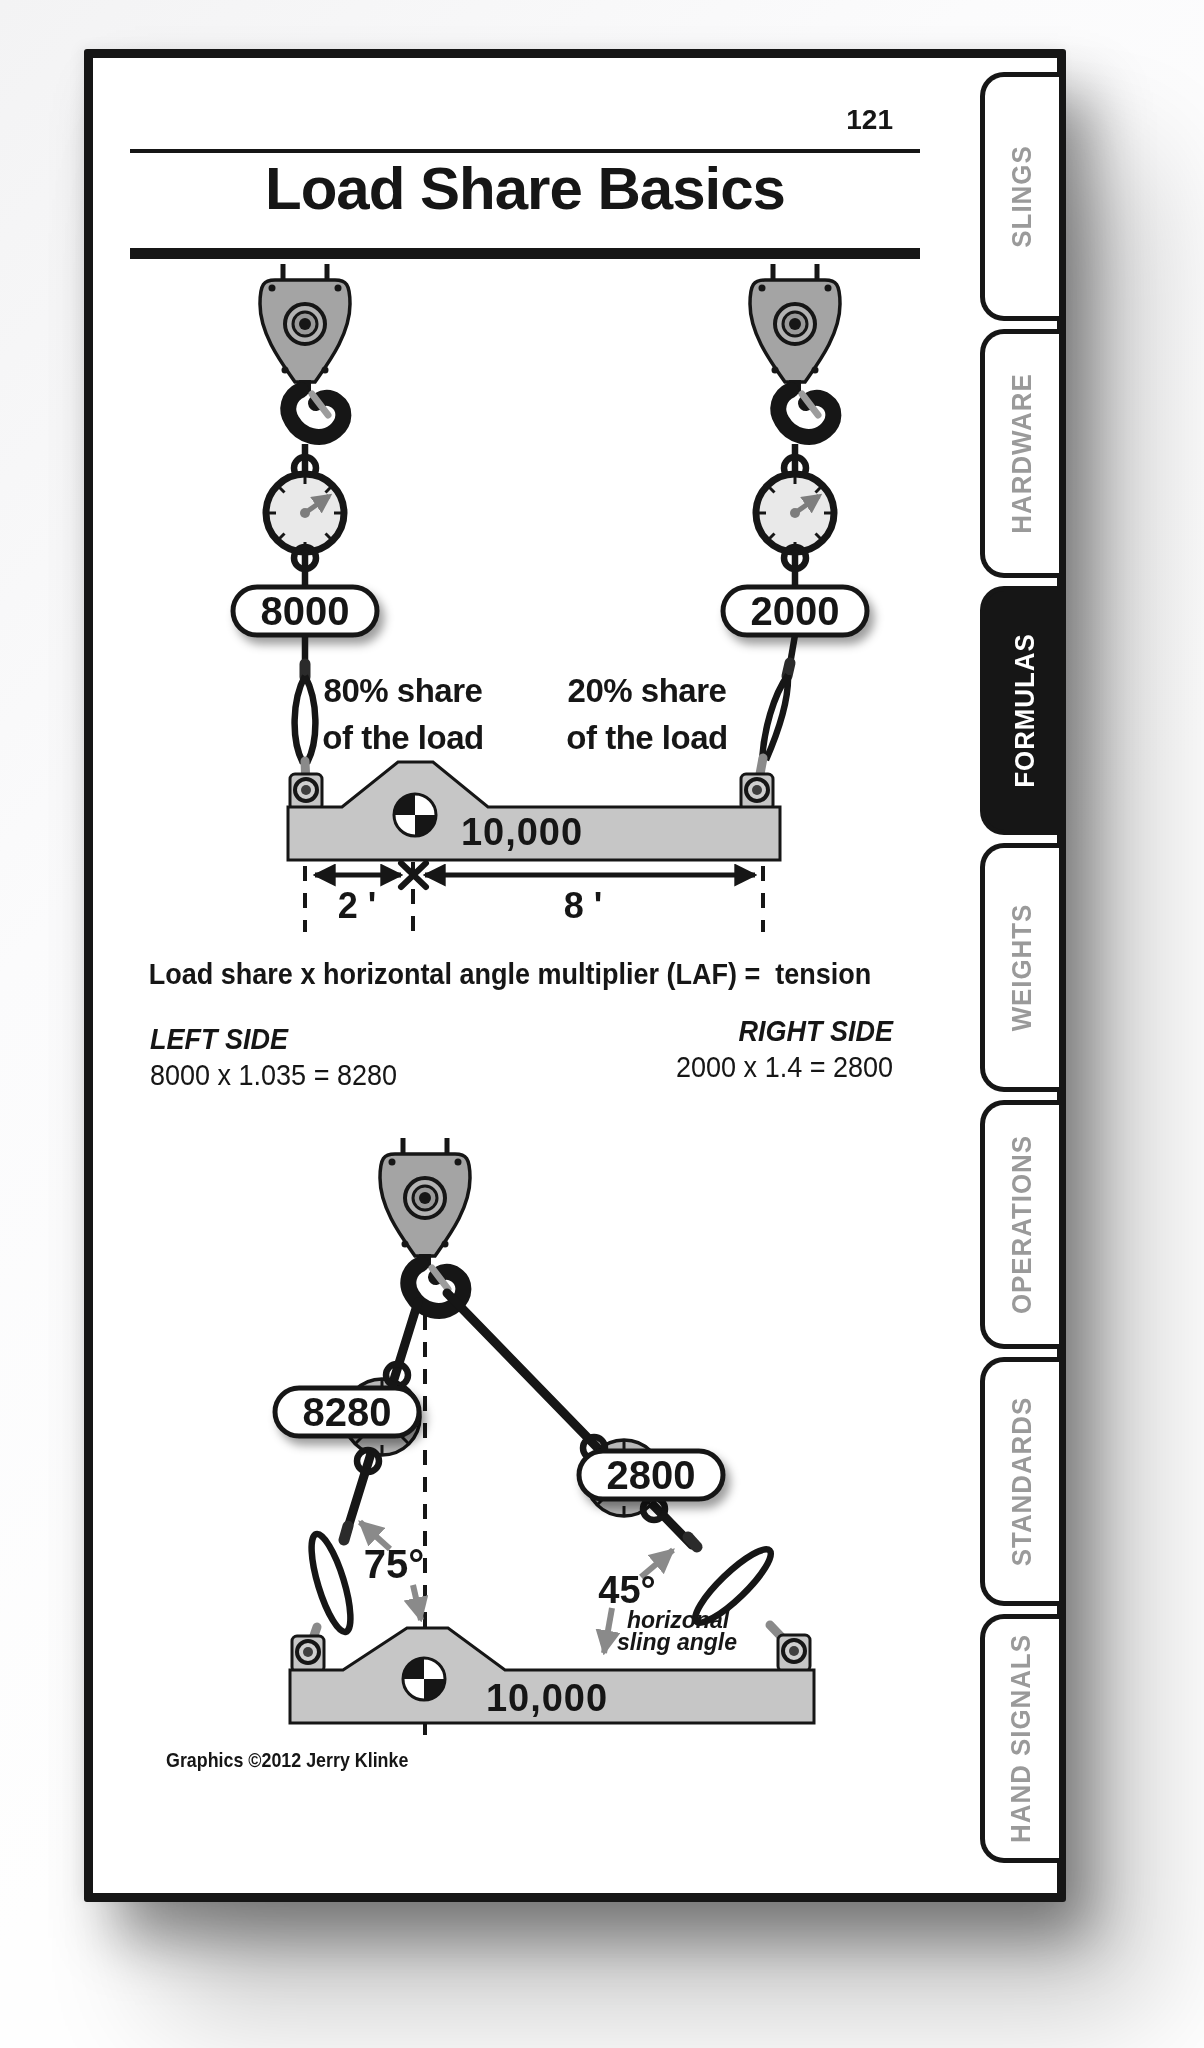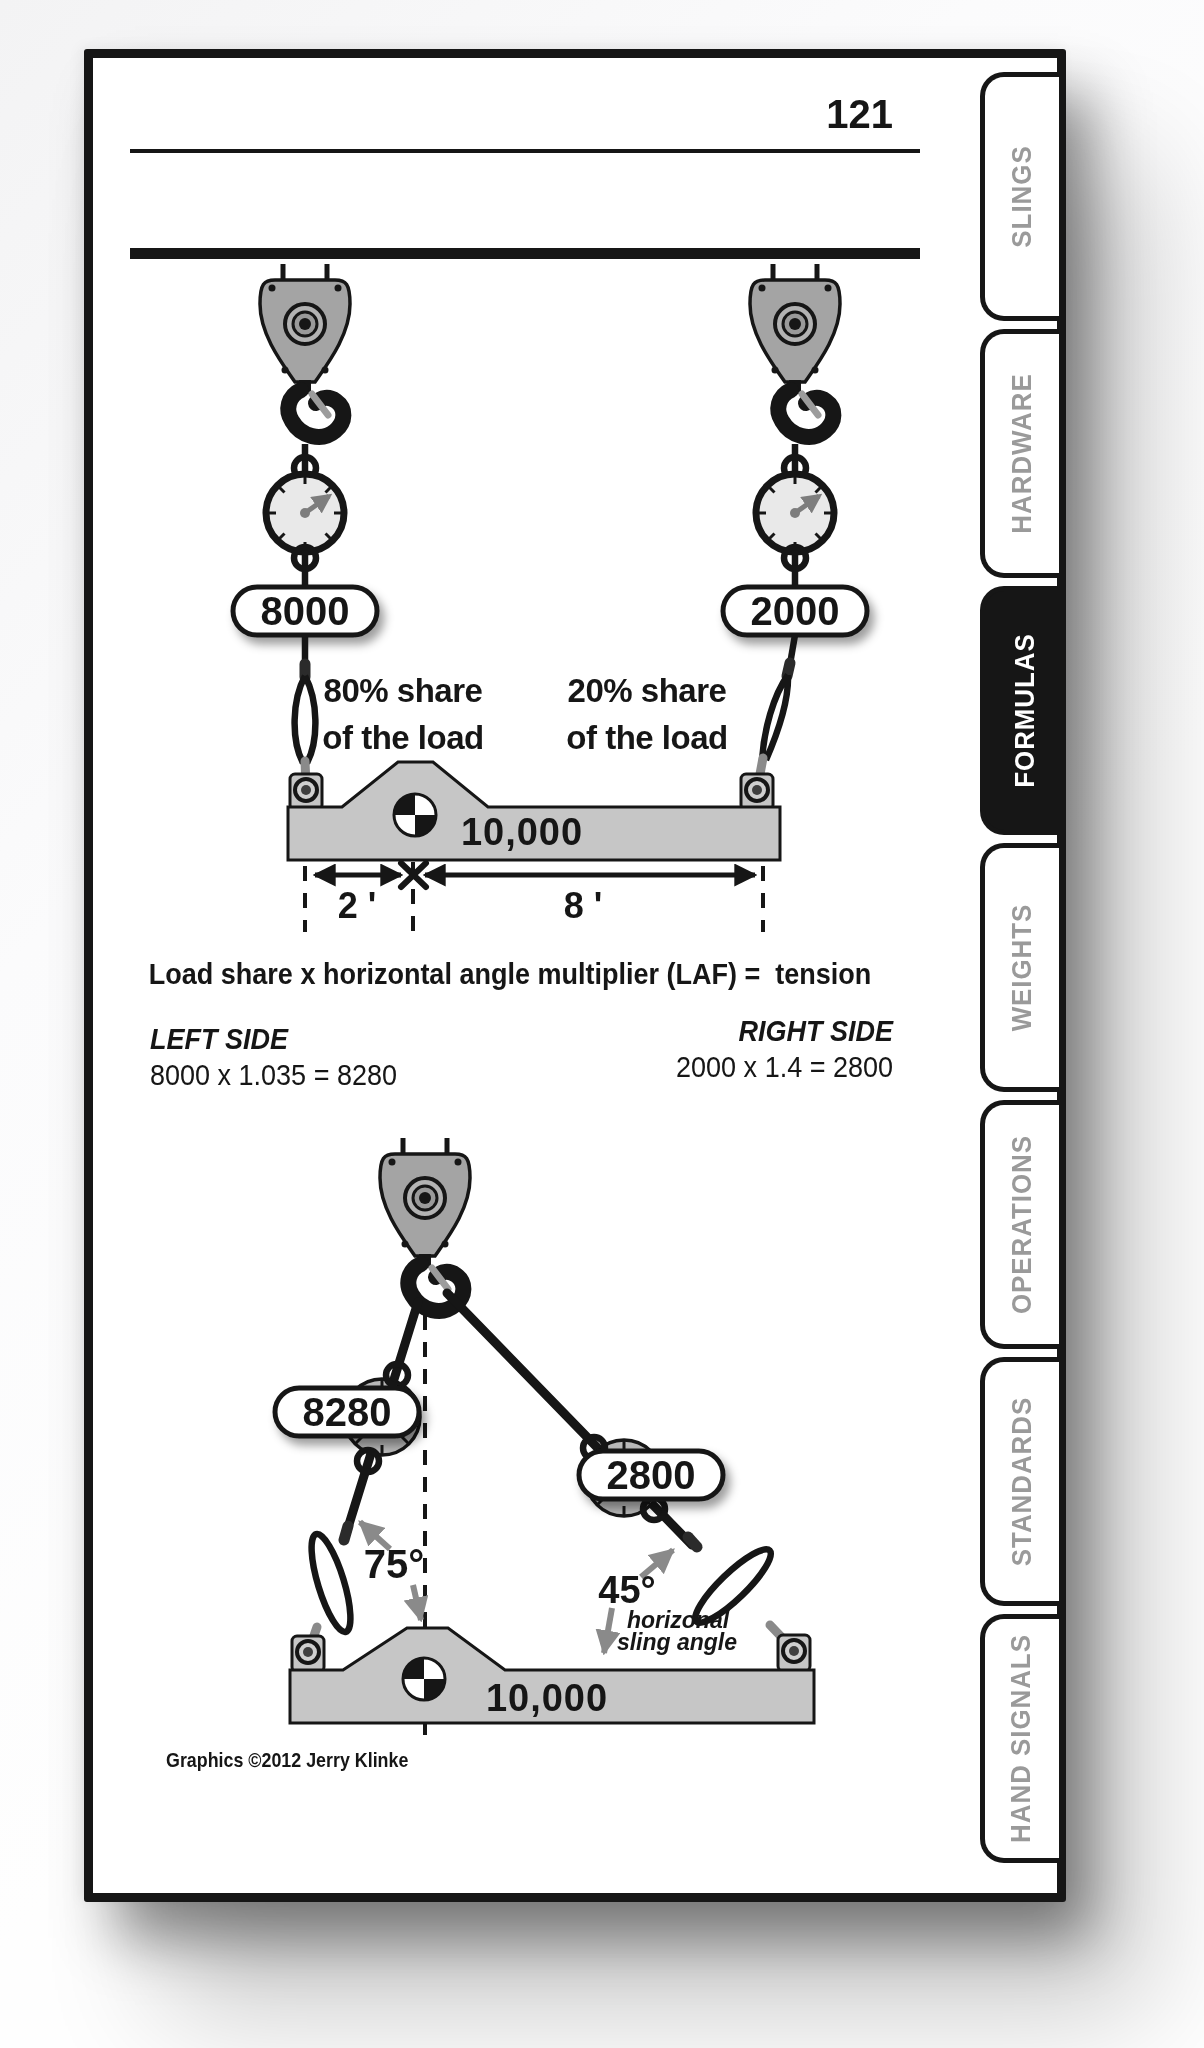--- a/index.html
+++ b/index.html
@@ -10,21 +10,21 @@
         border:9px solid #161616;box-sizing:border-box;border-radius:3px;
         box-shadow:28px 40px 55px -4px rgba(0,0,0,.42),80px 110px 120px rgba(0,0,0,.20),-4px -2px 14px rgba(0,0,0,.05);}
   .tab{position:absolute;left:980px;width:79px;height:249px;background:#fff;
        border:5px solid #161616;border-right:none;border-radius:24px 0 0 24px;
        box-sizing:border-box;display:flex;align-items:center;justify-content:center;cursor:pointer;}
   .tab.active{background:#161616;width:86px;}
   .tab-label{transform:rotate(-90deg) scaleX(.96);font-size:27px;font-weight:bold;
              letter-spacing:1px;color:#9a9a9a;white-space:nowrap;}
   .tab.active .tab-label{color:#ffffff;}
   .abs{position:absolute;}
-  .pagenum{left:130px;width:763px;top:92px;text-align:right;font-size:40px;font-weight:bold;}
+  .pagenum{left:130px;width:763px;top:104px;text-align:right;font-size:28px;font-weight:bold;}
   .rule-thin{left:130px;width:790px;top:149px;height:4px;background:#161616;}
   .title{left:130px;width:790px;top:158px;text-align:center;font-size:60px;font-weight:bold;
          letter-spacing:-1px;line-height:62px;}
   .rule-thick{left:130px;width:790px;top:248px;height:11px;background:#161616;}
   .formula-main{left:100px;width:820px;top:957px;text-align:center;font-size:30px;font-weight:bold;
                 white-space:pre;transform:scaleX(.9);transform-origin:center top;}
   .side-label{font-size:30px;font-weight:bold;font-style:italic;white-space:pre;}
   .side-eq{font-size:30px;font-weight:400;white-space:pre;}
   .left-block{transform:scaleX(.9);transform-origin:left top;}
   .right-block{text-align:right;transform:scaleX(.9);transform-origin:right top;}
@@ -269,20 +269,21 @@
         <text class="angletxt" x="394" y="1578" font-size="40">75°</text>
         <text class="angletxt" x="627" y="1603" font-size="38">45°</text>
         <text class="notetxt" x="678" y="1628">horizonal</text>
         <text class="notetxt" x="677" y="1650">sling angle</text>
       </g>
     </g>
   </svg>
 
   <div class="abs pagenum">121</div>
   <div class="abs rule-thin"></div>
+  <div class="abs title">Load Share Basics</div>
   <div class="abs rule-thick"></div>
 
   <div class="abs formula-main">Load share x horizontal angle multiplier (LAF) =  tension</div>
   <div class="abs side-label left-block ls-label">LEFT SIDE</div>
   <div class="abs side-eq left-block ls-eq">8000 x 1.035 = 8280</div>
   <div class="abs side-label right-block rs-label">RIGHT SIDE</div>
   <div class="abs side-eq right-block rs-eq">2000 x 1.4 = 2800</div>
 
   <div class="abs credit">Graphics ©2012 Jerry Klinke</div>
 

